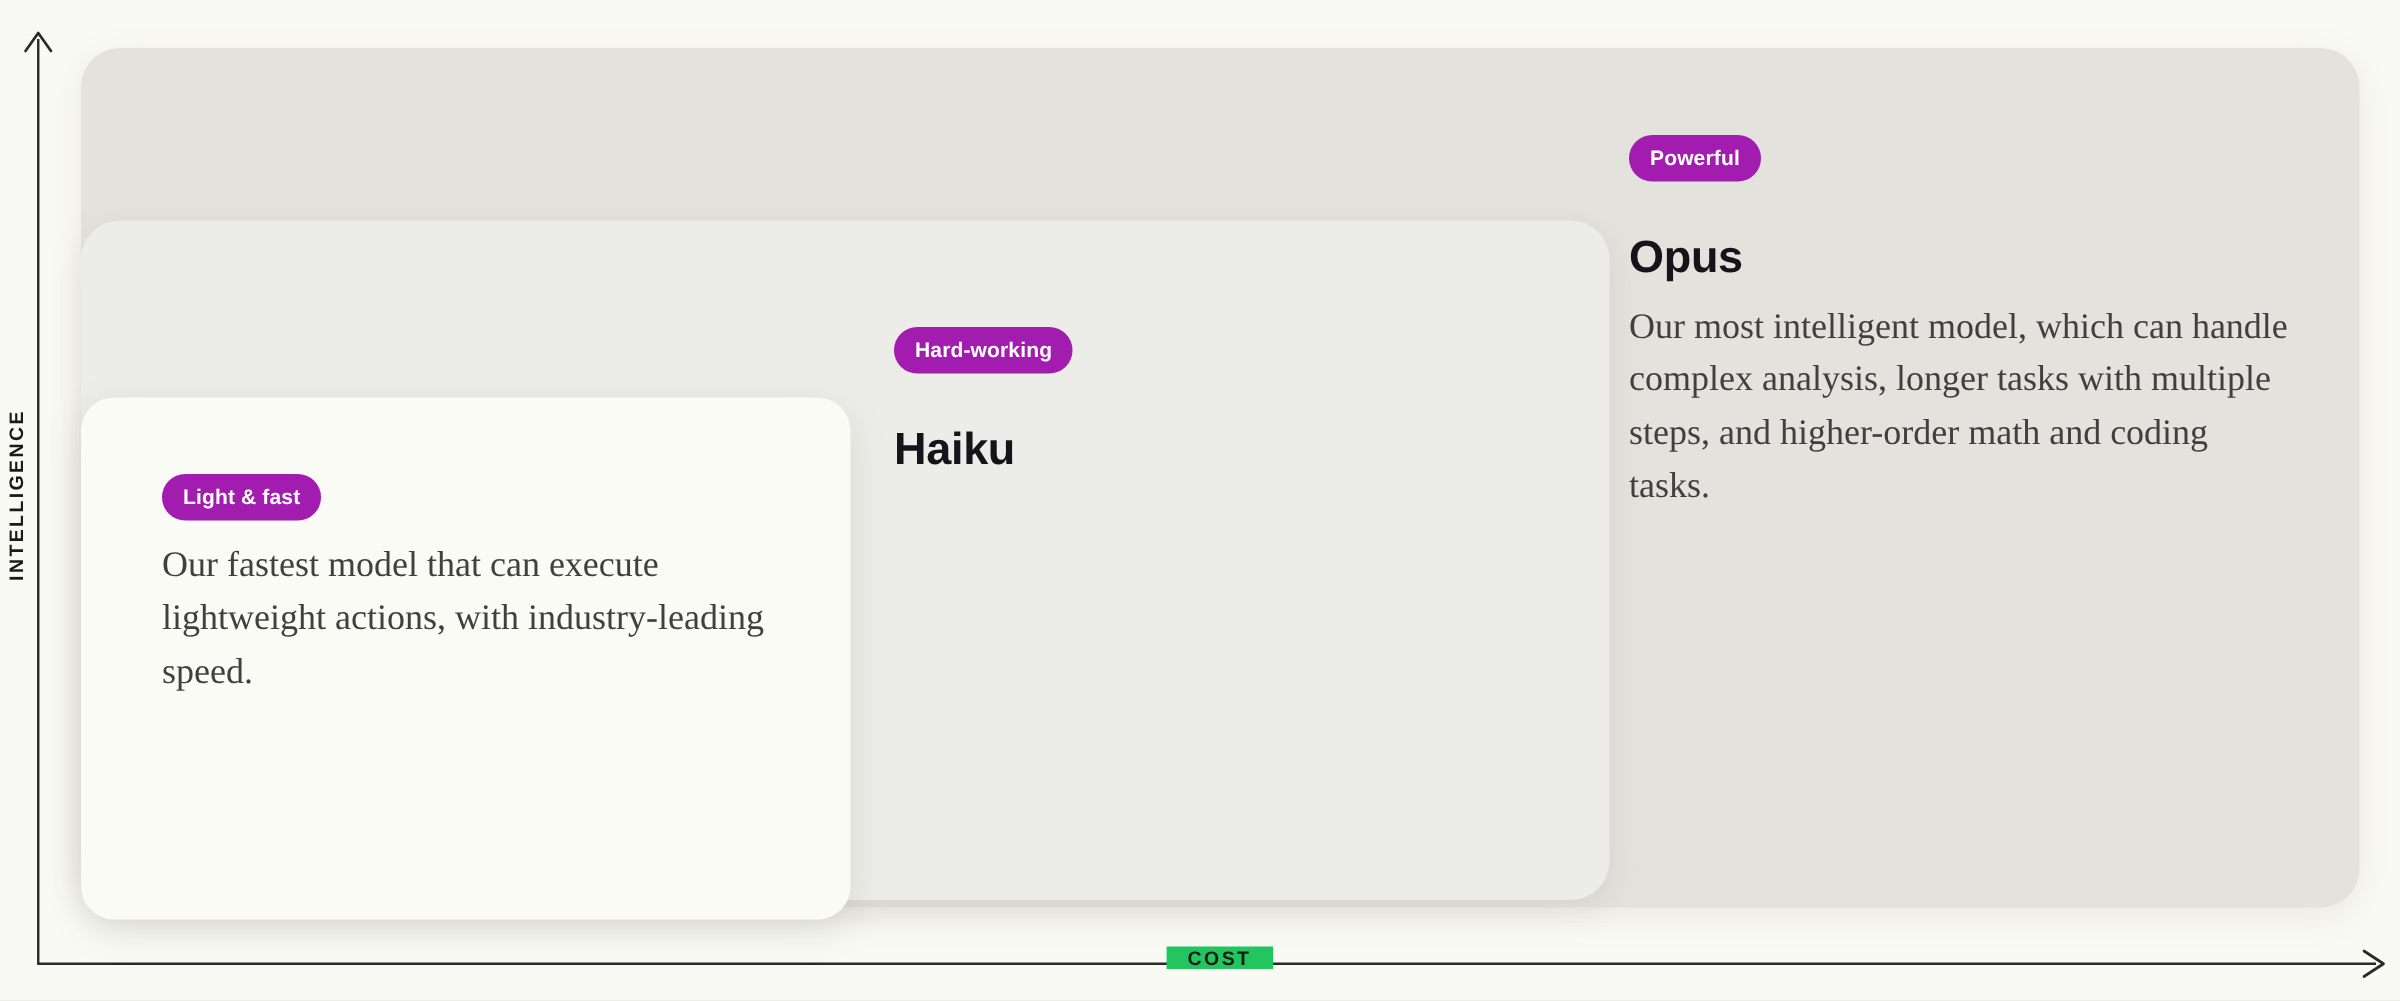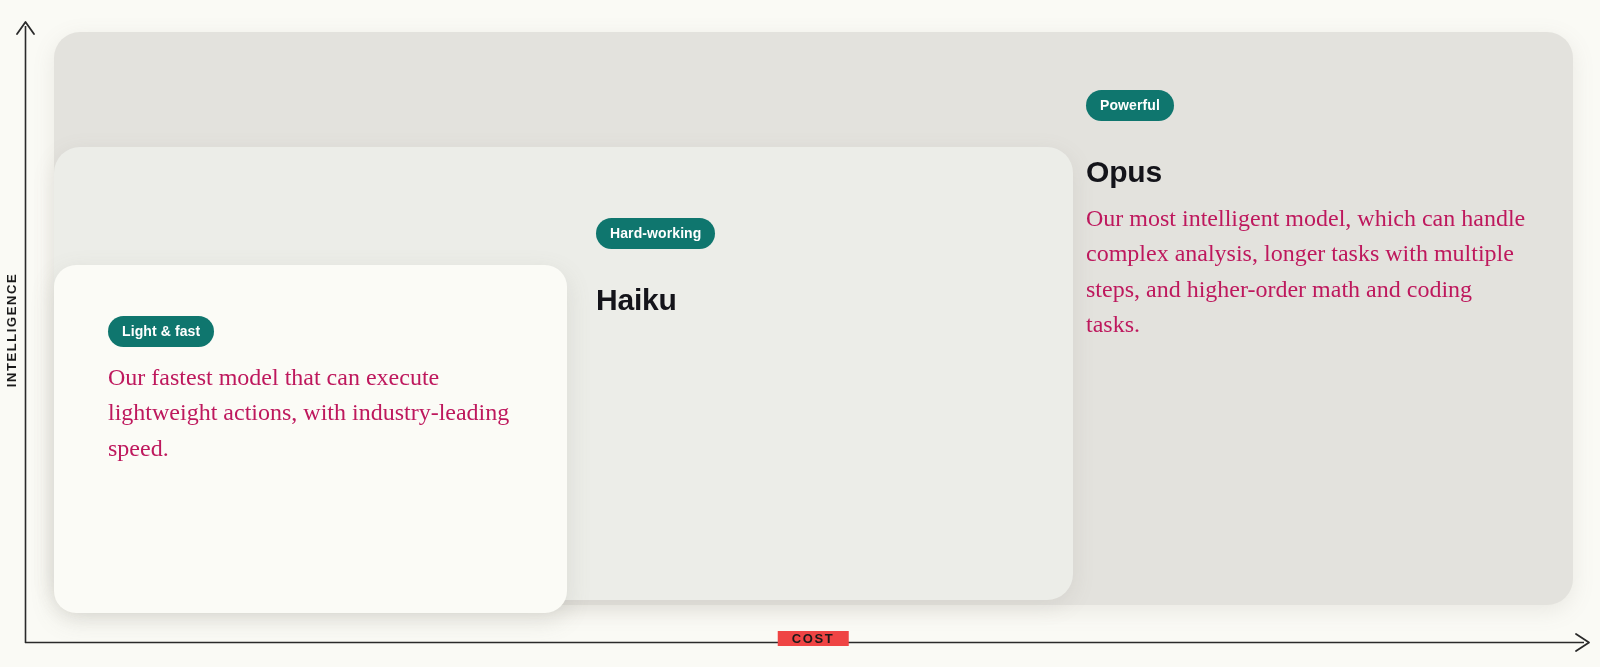--- a/index.html
+++ b/index.html
@@ -36,21 +36,21 @@
   .axis-label-y {
     left: 11px;
     top: 330px;
     transform: translate(-50%, -50%) rotate(-90deg);
     transform-origin: center center;
   }
   .axis-label-x {
     left: 813px;
     top: 631px;
     transform: translate(-50%, 0);
-    background: #ef4444;
+    background: #22c55e;
     padding: 0 14px;
   }
 
   
   .card {
     position: absolute;
     border-radius: 26px;
     padding: 0;
   }
 
@@ -85,21 +85,21 @@
 
   .card-body {
     position: absolute;
   }
   .card-opus .card-body   { left: 1032px; top: 58px;  width: 440px; }
   .card-sonnet .card-body { left: 542px;  top: 71px;  width: 440px; }
   .card-haiku .card-body  { left: 54px;   top: 51px;  width: 420px; }
 
   .badge {
     display: inline-block;
-    background: #0f766e;
+    background: #a21caf;
     color: #FFFFFF;
     font-family: "Liberation Sans", sans-serif;
     font-size: 14px;
     font-weight: 700;
     letter-spacing: 0.1px;
     line-height: 1;
     padding: 8px 14px 9px;
     border-radius: 999px;
     white-space: nowrap;
   }
@@ -111,21 +111,21 @@
     letter-spacing: -0.2px;
     color: #14141A;
     margin-top: 34px;
     line-height: 1.1;
   }
 
   .model-desc {
     font-family: "Liberation Serif", serif;
     font-size: 24px;
     line-height: 1.47;
-    color: #be185d;
+    color: #404040;
     margin-top: 13px;
   }
 </style>
 </head>
 <body>
 
 <div class="card card-opus">
   <div class="card-body">
     <span class="badge">Powerful</span>
     <div class="model-title">Opus</div>

